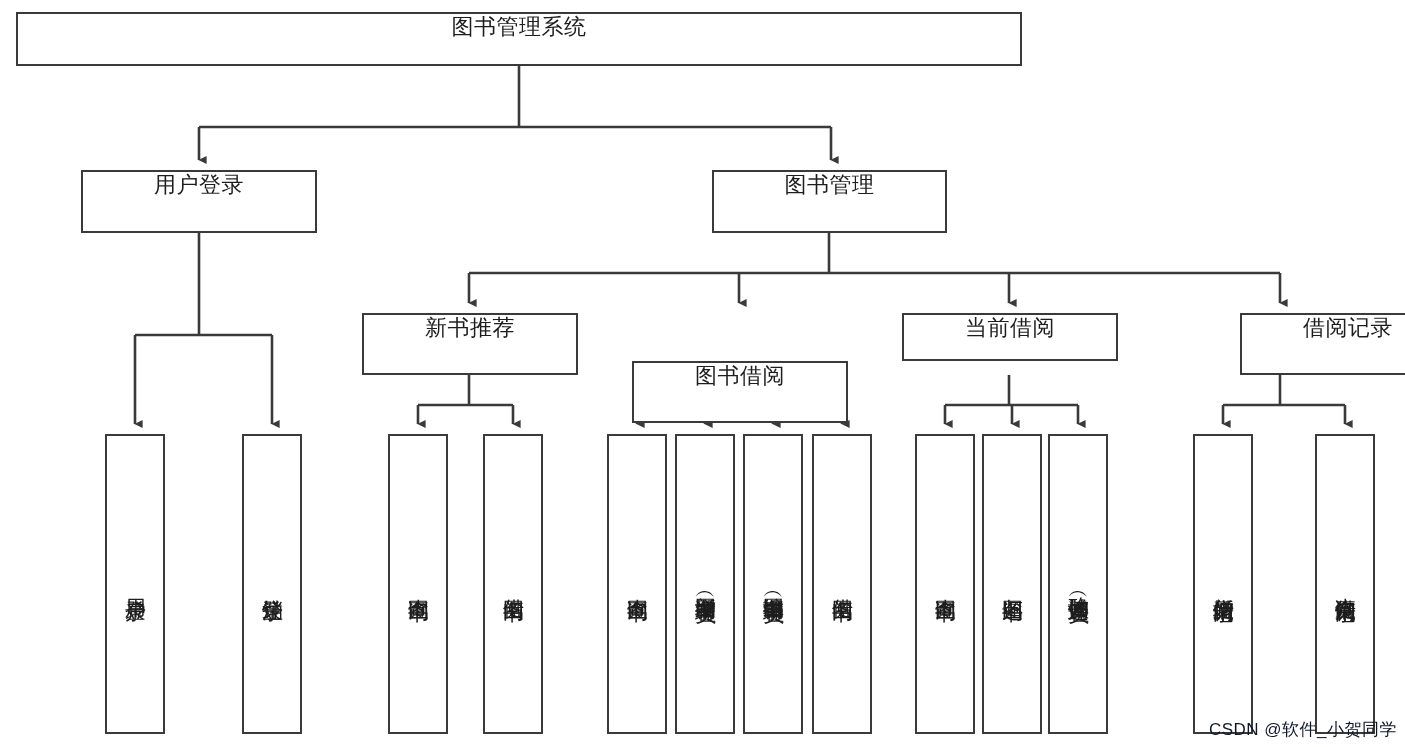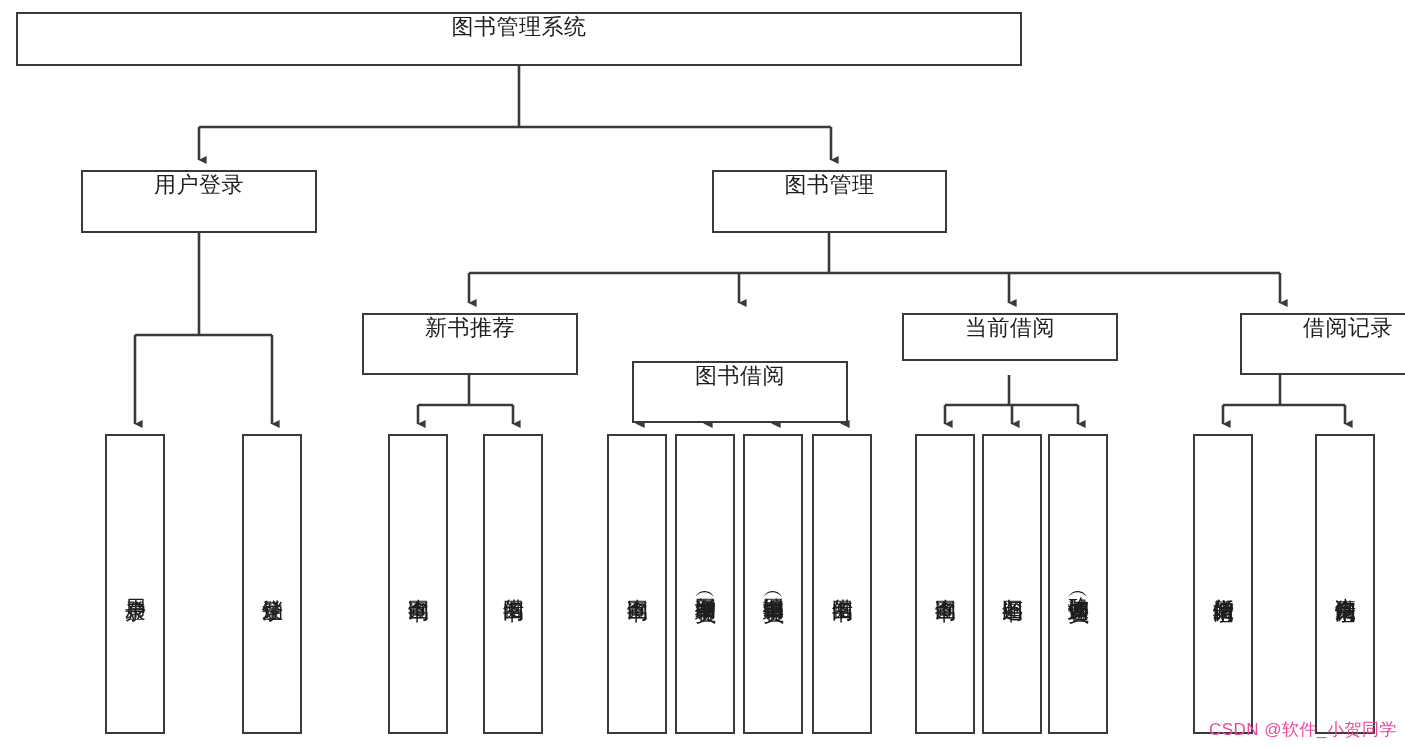--- a/index.html
+++ b/index.html
@@ -53,21 +53,21 @@
     line-height: 1.18;
     letter-spacing: 1px;
     white-space: nowrap;
     max-height: 286px;
   }
   #watermark {
     position: absolute;
     right: 8px;
     bottom: 6px;
     font-size: 17px;
-    color: #ec4899;
+    color: #0f172a;
     letter-spacing: 0.5px;
     z-index: 5;
     white-space: nowrap;
     pointer-events: none;
   }
 </style>
 </head>
 <body>
 
 <div id="canvas">

